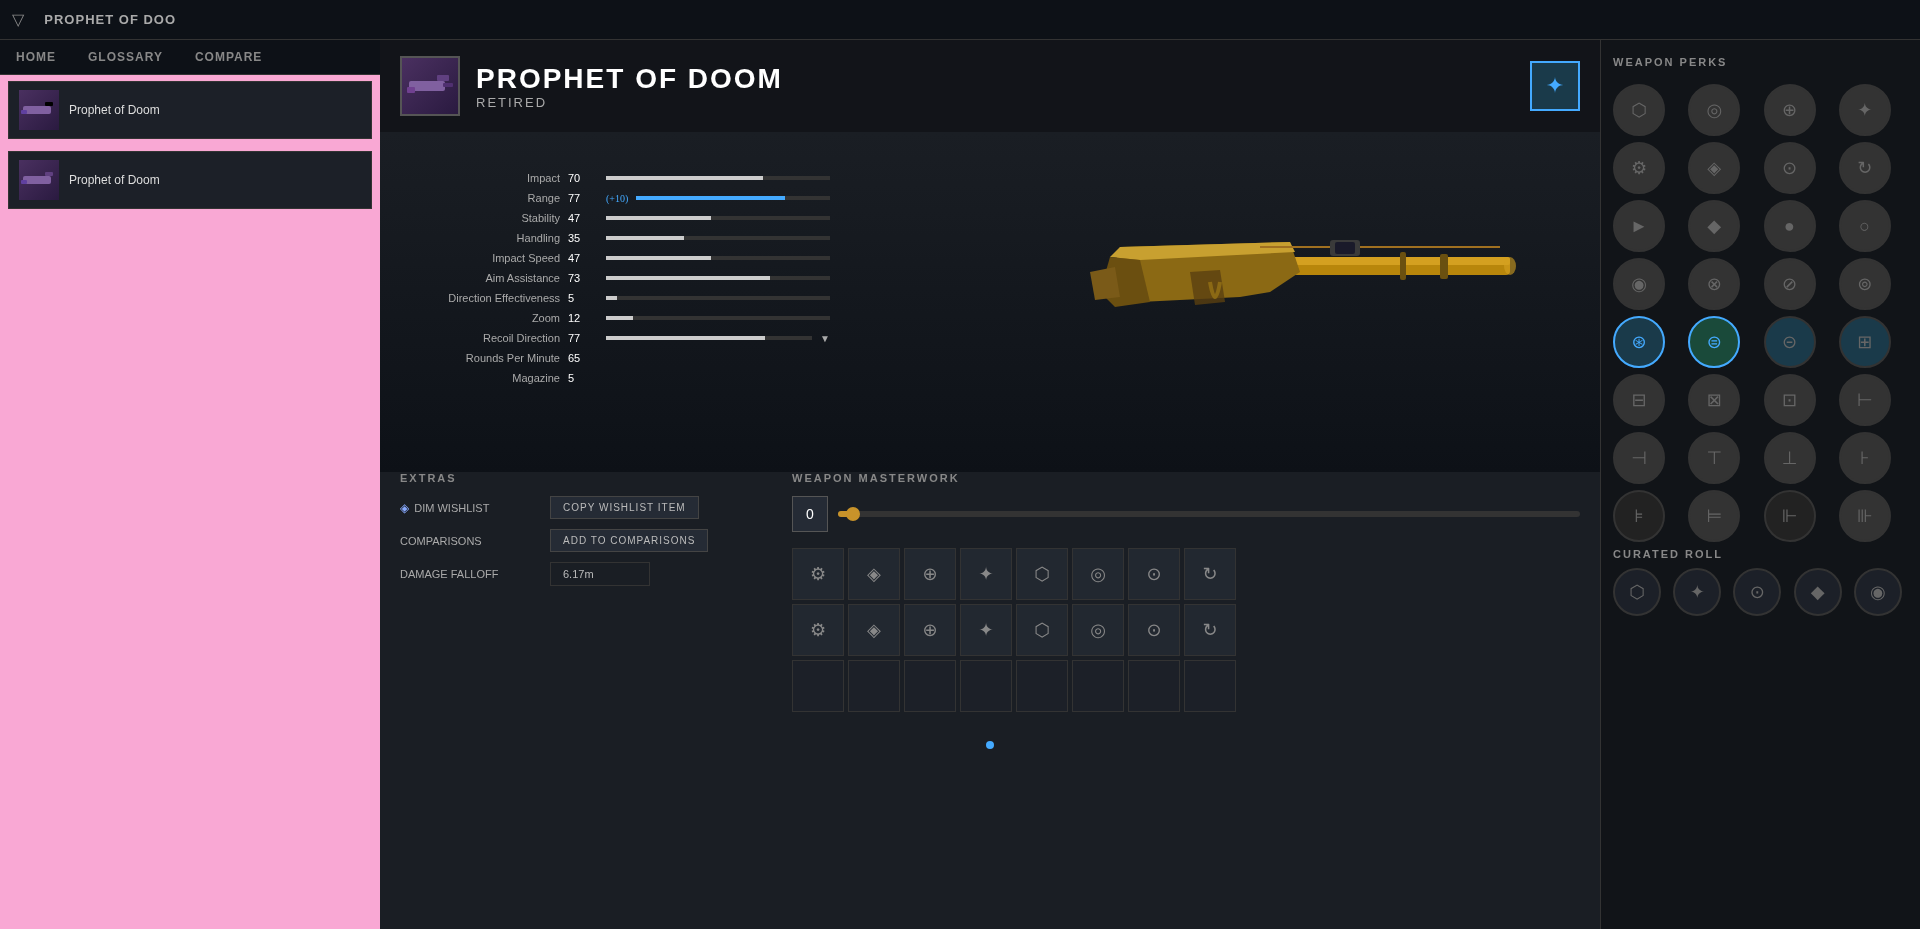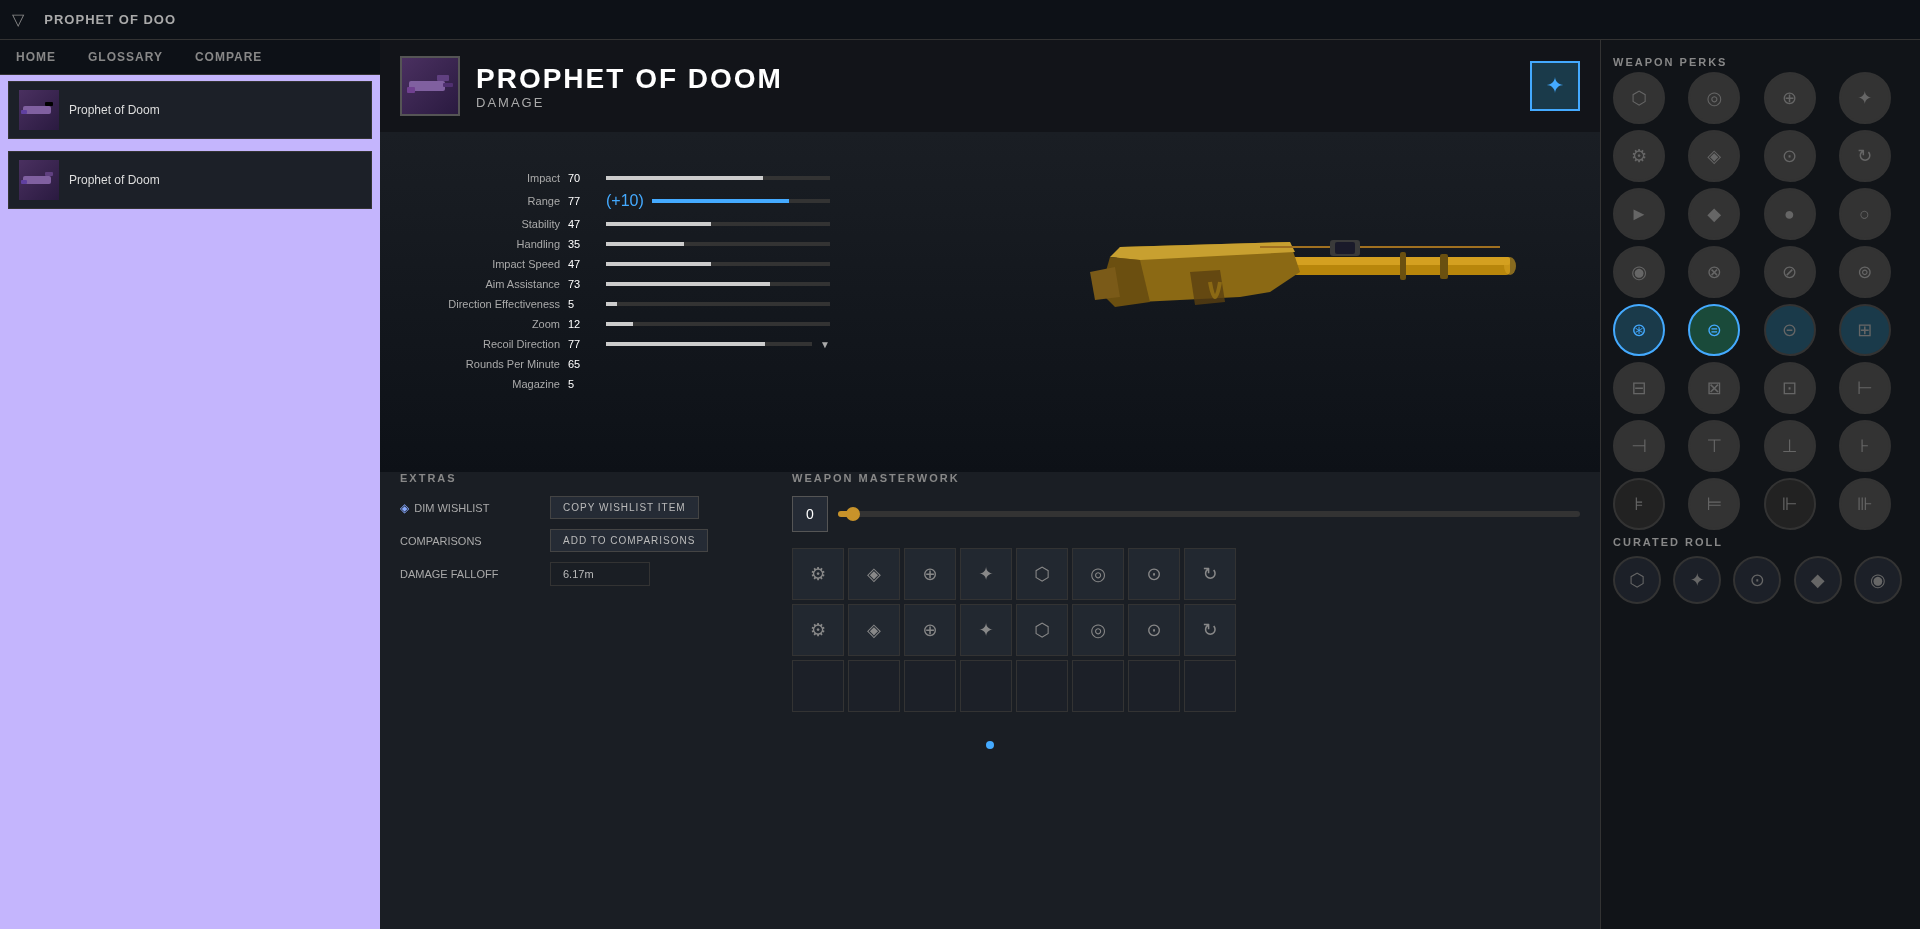--- a/index.html
+++ b/index.html
@@ -41,21 +41,21 @@
     
     .main-layout {
       display: flex;
       flex: 1;
       overflow: hidden;
     }
 
     
     .sidebar {
       width: 380px;
-      background: #c4b5fd;
+      background: #f9a8d4;
       flex-shrink: 0;
       display: flex;
       flex-direction: column;
     }
     .sidebar-nav {
       display: flex;
       gap: 0;
       background: #0d1117;
       border-bottom: 1px solid #333;
     }
@@ -189,21 +189,22 @@
       color: #aaa;
       font-size: 11px;
     }
     .stat-value {
       width: 30px;
       color: #fff;
       font-size: 11px;
     }
     .stat-value-extra {
       color: #4af;
-      font-size: 16px;
+      font-size: 10px;
+      font-family: Liberation Serif, serif;
     }
     .stat-bar-container {
       flex: 1;
       height: 4px;
       background: #333;
       position: relative;
     }
     .stat-bar {
       height: 100%;
       background: #ccc;
@@ -343,21 +344,21 @@
       flex-shrink: 0;
       padding: 16px 12px;
       overflow-y: auto;
       border-left: 1px solid #333;
     }
     .perks-title {
       color: #888;
       font-size: 11px;
       letter-spacing: 2px;
       text-transform: uppercase;
-      margin-bottom: 4px;
+      margin-bottom: 16px;
       font-weight: bold;
     }
     .perks-grid {
       display: grid;
       grid-template-columns: repeat(4, 1fr);
       gap: 6px;
       margin-bottom: 6px;
     }
     .perk-icon {
       width: 52px;
@@ -459,21 +460,21 @@
       <div class="weapon-icon-large">
         <svg width="50" height="50" viewBox="0 0 50 50">
           <rect x="4" y="20" width="36" height="10" rx="2" fill="#8060a0"></rect>
           <rect x="32" y="14" width="12" height="6" rx="1" fill="#604080"></rect>
           <rect x="2" y="26" width="8" height="6" rx="1" fill="#704090"></rect>
           <rect x="38" y="22" width="10" height="4" rx="1" fill="#503070"></rect>
         </svg>
       </div>
       <div class="weapon-title-block">
         <div class="weapon-title">PROPHET OF DOOM</div>
-        <div class="weapon-subtitle">DAMAGE</div>
+        <div class="weapon-subtitle">RETIRED</div>
       </div>
       <div class="weapon-corner-icon">✦</div>
     </div>
 
     <div class="weapon-visual-area">
       <div class="weapon-visual-content">
 
         <div class="stats-panel" id="stats-panel">
             <div class="stat-row">
               <div class="stat-label">Impact</div>

